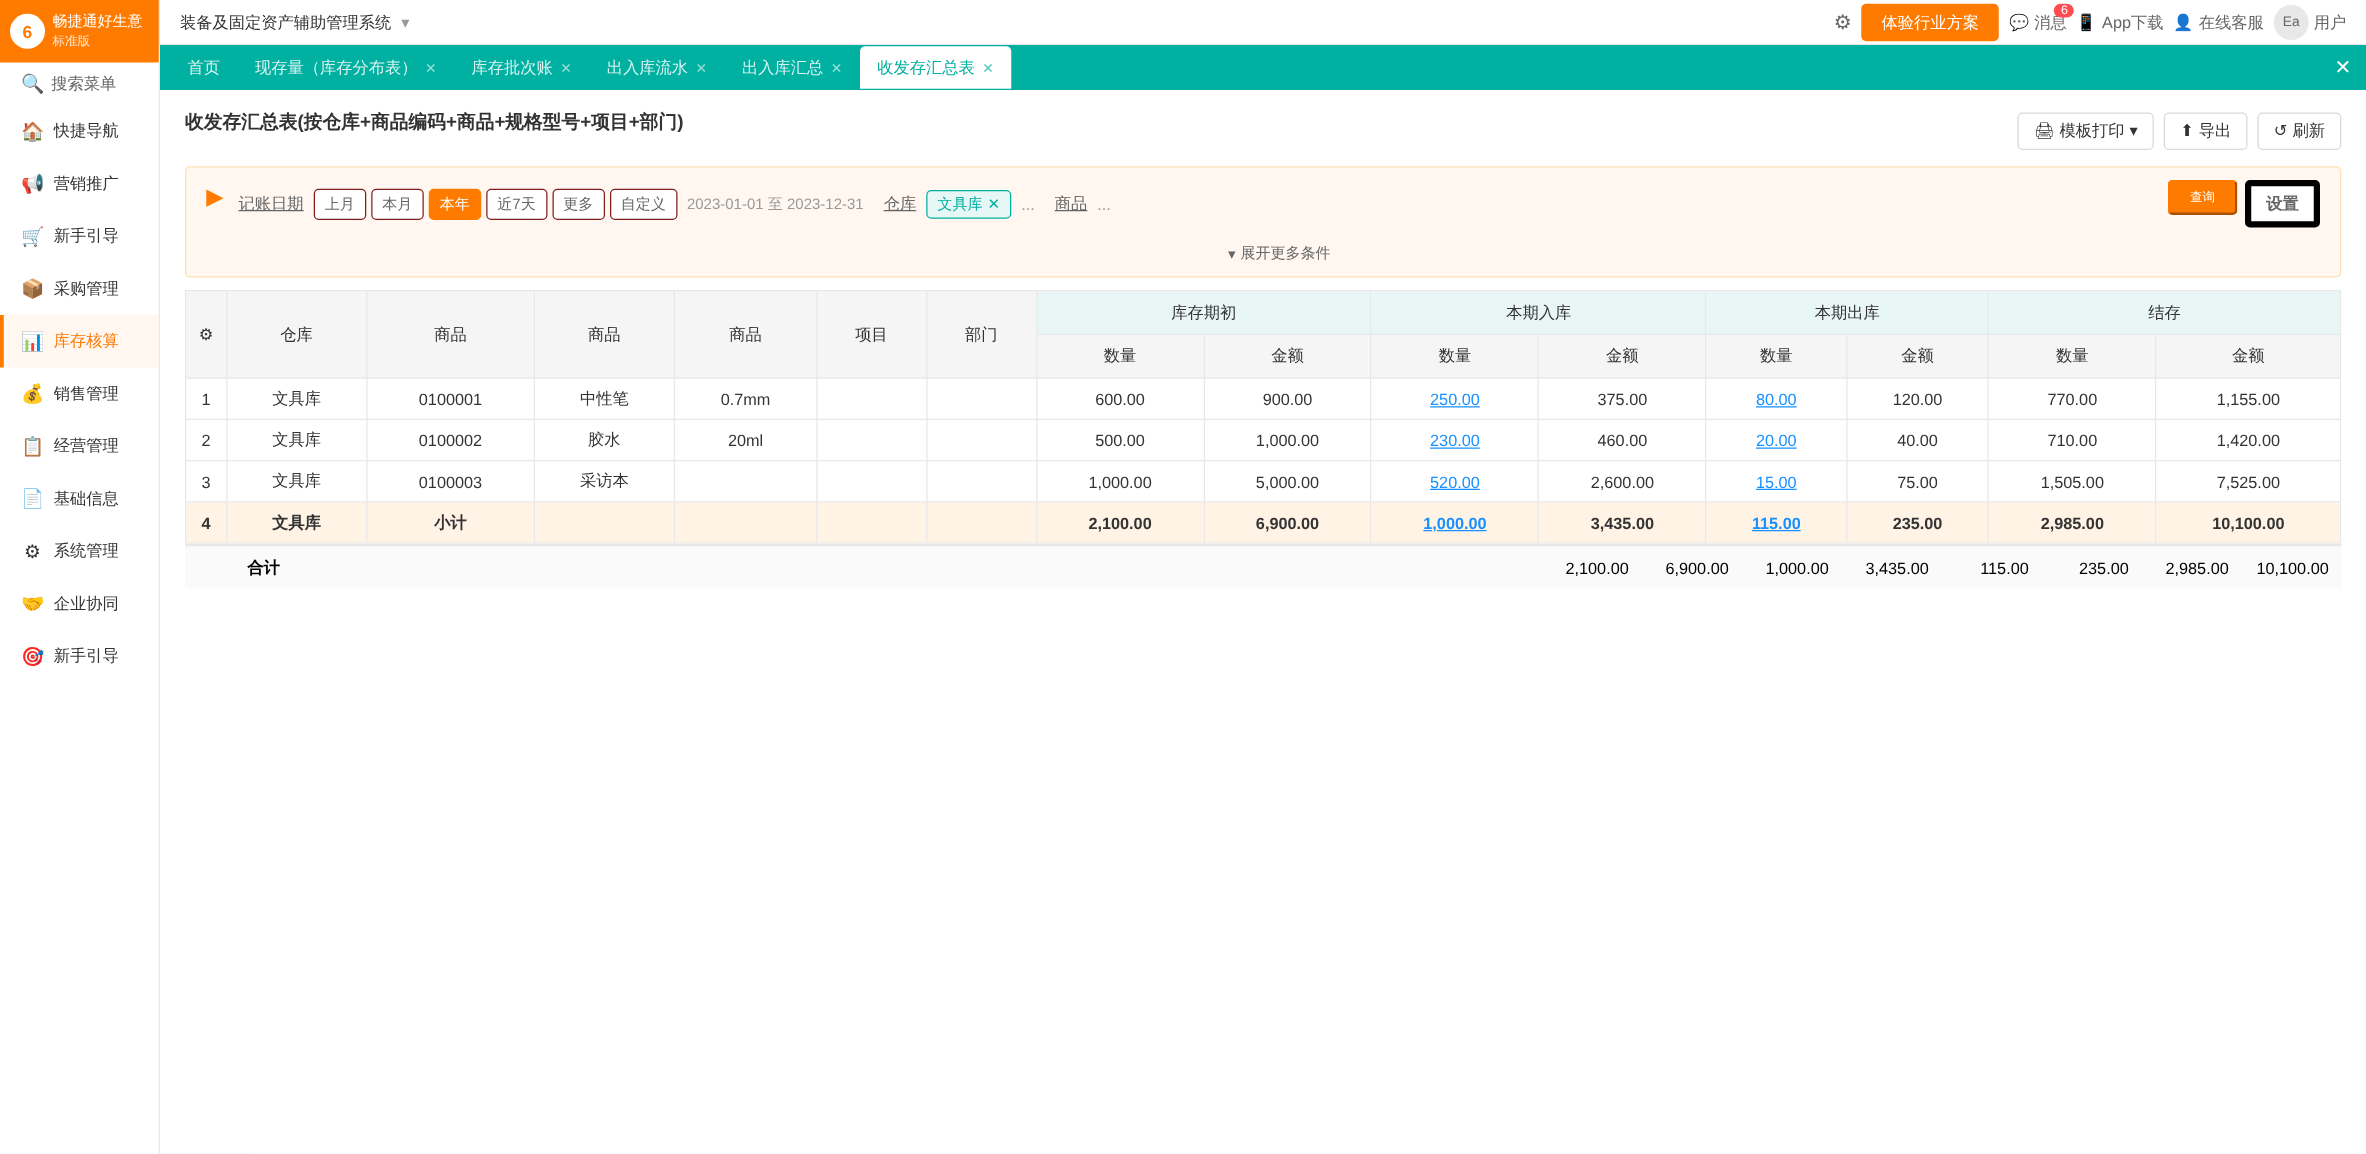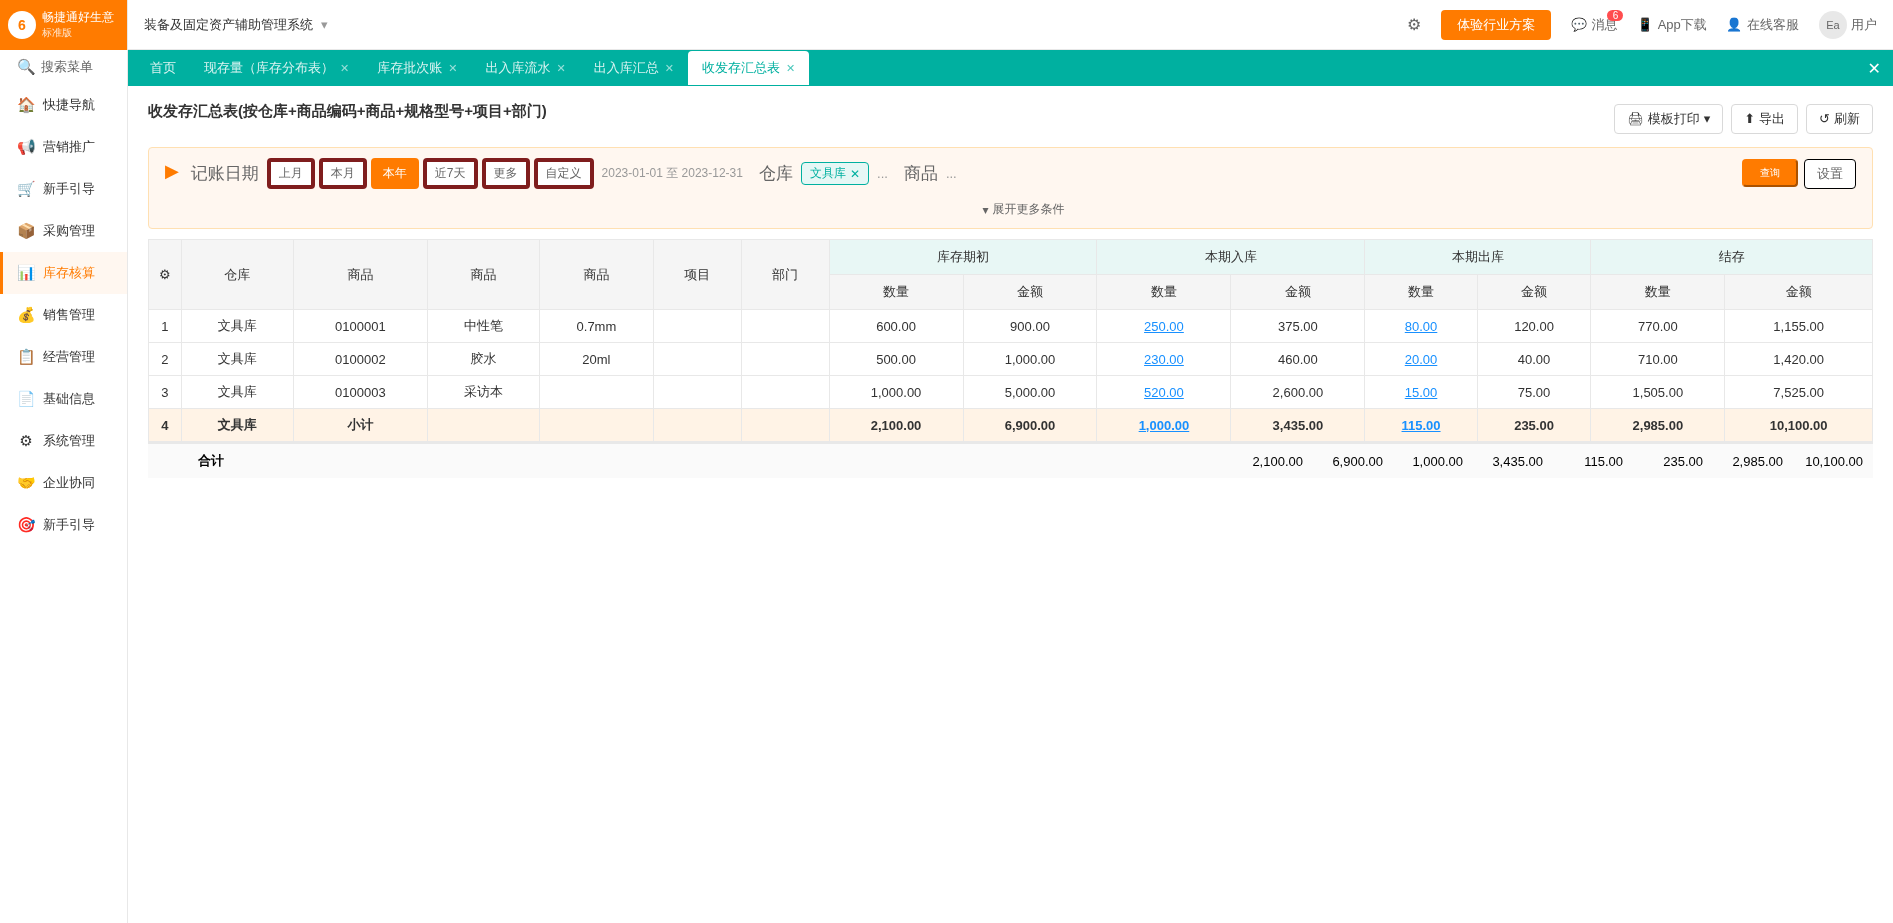--- a/index.html
+++ b/index.html
@@ -13,21 +13,21 @@
     .sidebar-logo-sub { font-size: 10px; color: rgba(255,255,255,0.8); }
     .sidebar-item { display: flex; align-items: center; gap: 8px; padding: 12px 14px; cursor: pointer; color: #333; font-size: 13px; border-left: 3px solid transparent; }
     .sidebar-item.active { background: #fff7f0; color: #ff7b00; border-left-color: #ff7b00; }
     .sidebar-item-icon { font-size: 15px; width: 18px; text-align: center; }
     .sidebar-search { padding: 8px 14px; display: flex; align-items: center; gap: 6px; cursor: pointer; color: #666; font-size: 13px; }
 
     
     .main { flex: 1; display: flex; flex-direction: column; overflow: hidden; }
 
     
-    .top-header { height: 50px; background: #fff; border-bottom: 1px solid #e8e8e8; display: flex; align-items: center; padding: 0 16px; gap: 20px; }
+    .top-header { height: 36px; background: #fff; border-bottom: 1px solid #e8e8e8; display: flex; align-items: center; padding: 0 16px; gap: 8px; }
     .top-header-title { font-size: 13px; color: #333; flex: 1; display: flex; align-items: center; gap: 8px; }
     .try-btn { background: #ff7b00; color: #fff; border: none; border-radius: 4px; padding: 6px 16px; cursor: pointer; font-size: 13px; }
     .gear-btn { color: #666; cursor: pointer; font-size: 16px; }
     .header-action-item { display: flex; align-items: center; gap: 4px; cursor: pointer; color: #666; position: relative; }
     .notif-badge { position: absolute; top: -6px; right: -6px; background: #ff4d4f; color: #fff; border-radius: 8px; font-size: 10px; padding: 0 4px; min-width: 16px; text-align: center; }
     .user-avatar { width: 28px; height: 28px; background: #e8e8e8; border-radius: 50%; display: flex; align-items: center; justify-content: center; font-size: 11px; color: #666; }
 
     
     .tab-bar { background: #00b0a0; display: flex; align-items: center; padding: 0 8px; min-height: 36px; flex-shrink: 0; }
     .tab-item { padding: 8px 14px; color: rgba(255,255,255,0.85); cursor: pointer; display: flex; align-items: center; gap: 6px; font-size: 13px; border-radius: 4px 4px 0 0; white-space: nowrap; }
@@ -35,33 +35,33 @@
     .tab-close { font-size: 11px; opacity: 0.7; }
     .tab-bar-close { margin-left: auto; color: #fff; cursor: pointer; font-size: 16px; padding: 4px; }
 
     
     .content { flex: 1; overflow: auto; background: #f0f2f5; }
     .page-panel { background: #fff; margin: 0; padding: 16px 20px; min-height: 100%; }
 
     
     .page-title { font-size: 15px; font-weight: 600; color: #333; margin-bottom: 14px; }
     .filter-section { display: flex; align-items: center; gap: 8px; }
-    .filter-label { color: #666; font-size: 17px; }
+    .filter-label { color: #666; font-size: 13px; text-decoration: underline; }
     .filter-date-group { display: flex; align-items: center; gap: 4px; }
-    .date-btn { padding: 3px 8px; border: 4px solid #7f1d1d; border-radius: 4px; cursor: pointer; font-size: 12px; color: #666; background: #fff; }
+    .date-btn { padding: 3px 8px; border: 1px solid #7f1d1d; border-radius: 4px; cursor: pointer; font-size: 12px; color: #666; background: #fff; }
     .date-btn.active { background: #ff7b00; color: #fff; border-color: #ff7b00; }
     .date-range { font-size: 12px; color: #999; }
     .filter-tag { display: flex; align-items: center; gap: 4px; background: #e6f7f5; border: 1px solid #00b0a0; border-radius: 4px; padding: 2px 8px; font-size: 12px; color: #00b0a0; }
     .filter-tag-close { cursor: pointer; color: #00b0a0; font-size: 12px; }
     .filter-more { color: #999; cursor: pointer; font-size: 13px; }
     .warehouse-section { display: flex; align-items: center; gap: 8px; }
     .goods-section { display: flex; align-items: center; gap: 8px; }
     .toolbar-btn { padding: 5px 12px; border: 1px solid #d9d9d9; border-radius: 4px; cursor: pointer; font-size: 13px; background: #fff; color: #333; display: flex; align-items: center; gap: 4px; }
     .query-btn { background: #ff7b00; color: #fff; border-color: #ff7b00; padding: 5px 16px; border-radius: 4px; cursor: pointer; font-size: 10px; }
-    .setting-btn { background: #fff; border: 1px solid #000000; color: #666; padding: 5px 12px; border-radius: 4px; cursor: pointer; font-size: 13px; }
+    .setting-btn { background: #fff; border: 5px solid #000000; color: #666; padding: 5px 12px; border-radius: 4px; cursor: pointer; font-size: 13px; font-weight: bold; }
 
     
     .data-table { width: 100%; border-collapse: collapse; font-size: 13px; }
     .data-table th { background: #f5f5f5; border: 1px solid #e8e8e8; padding: 8px 10px; text-align: center; color: #333; font-weight: 500; white-space: nowrap; }
     .data-table td { border: 1px solid #e8e8e8; padding: 7px 10px; text-align: center; color: #333; white-space: nowrap; background: #fff; }
     .data-table .subtotal-row td { background: #fff3e6; font-weight: 600; color: #333; }
     .data-table .subtotal-row td:nth-child(2), .data-table .subtotal-row td:nth-child(3) { color: #333; font-weight: 700; }
     .num-link { color: #1890ff; text-decoration: underline; cursor: pointer; }
     .col-settings { width: 30px; background: #f5f5f5; }
 

